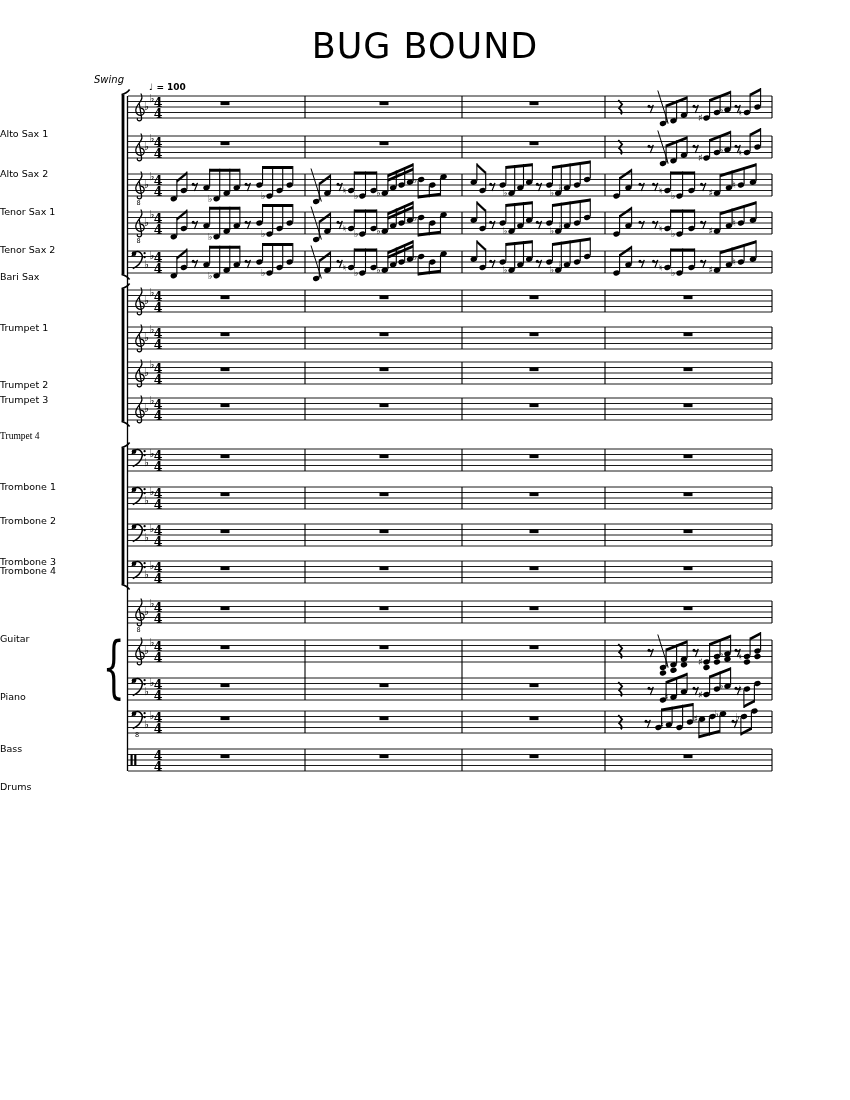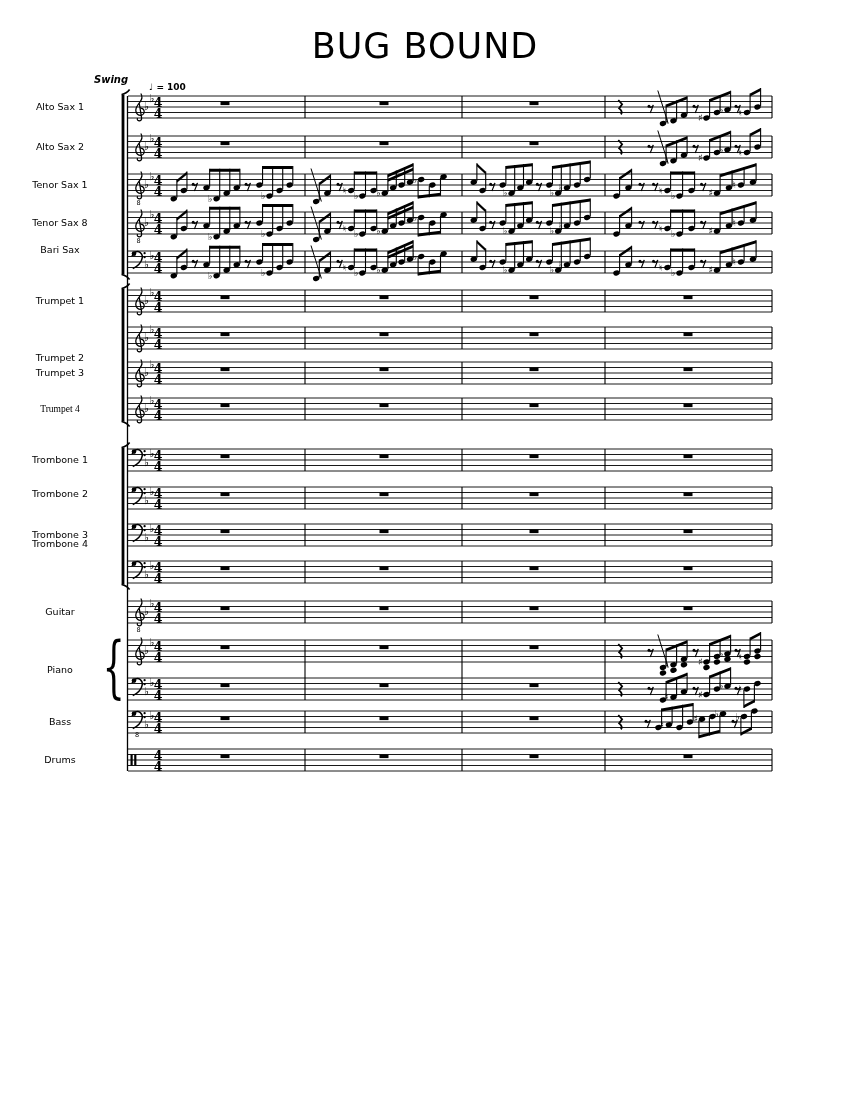--- a/index.html
+++ b/index.html
@@ -1,38 +1,38 @@
 <!DOCTYPE html>
 <html><head>
 <meta charset="utf-8">
 <style>
   html,body{margin:0;padding:0;background:#ffffff;}
   .page{position:relative;width:850px;height:1100px;background:#ffffff;overflow:hidden;
         font-family:"DejaVu Sans",sans-serif;color:#000;}
   .title{position:absolute;top:26px;left:0;width:100%;text-align:center;
          font-size:35px;font-weight:normal;letter-spacing:1px;
          font-family:"DejaVu Sans",sans-serif;}
-  .swing{position:absolute;top:74px;left:94px;font-size:10px;font-weight:bold;font-style:italic;}
+  .swing{position:absolute;top:74px;left:94px;font-size:10px;font-weight:normal;font-style:italic;}
   .tempo{position:absolute;top:82px;left:149px;font-size:9px;font-weight:bold;}
-  .stafflabel{position:absolute;right:730px;width:120px;text-align:center;
-              font-size:9.5px;line-height:12px;height:12px;white-space:nowrap;}
+  .stafflabel{position:absolute;right:730px;width:120px;text-align:left;
+              font-size:9.5px;line-height:12px;height:12px;white-space:nowrap;margin-top:27px;}
   svg{position:absolute;top:0;left:0;}
 </style>
 </head>
 <body>
 
 <div class="page">
   <div class="title">BUG BOUND</div>
   <div class="swing">Swing</div>
   <div class="tempo">♩ = 100</div>
   <div id="labels">
       <div class="stafflabel" style="top: 101px;">Alto Sax 1</div>
       <div class="stafflabel" style="top: 141px; padding-left: 22px;">Alto Sax 2</div>
       <div class="stafflabel" style="top: 179px;">Tenor Sax 1</div>
-      <div class="stafflabel" style="top: 217px;">Tenor Sax 8</div>
+      <div class="stafflabel" style="top: 217px;">Tenor Sax 2</div>
       <div class="stafflabel" style="top: 244px;">Bari Sax</div>
       <div class="stafflabel" style="top: 295px;">Trumpet 1</div>
       <div class="stafflabel" style="top: 352px;">Trumpet 2</div>
       <div class="stafflabel" style="top: 367px;">Trumpet 3</div>
       <div class="stafflabel" style="top: 403px; font-family: Liberation Serif, serif;">Trumpet 4</div>
       <div class="stafflabel" style="top: 454px;">Trombone 1</div>
       <div class="stafflabel" style="top: 488px;">Trombone 2</div>
       <div class="stafflabel" style="top: 529px;">Trombone 3</div>
       <div class="stafflabel" style="top: 538px; padding-left: 21px;">Trombone 4</div>
       <div class="stafflabel" style="top: 606px;">Guitar</div>

